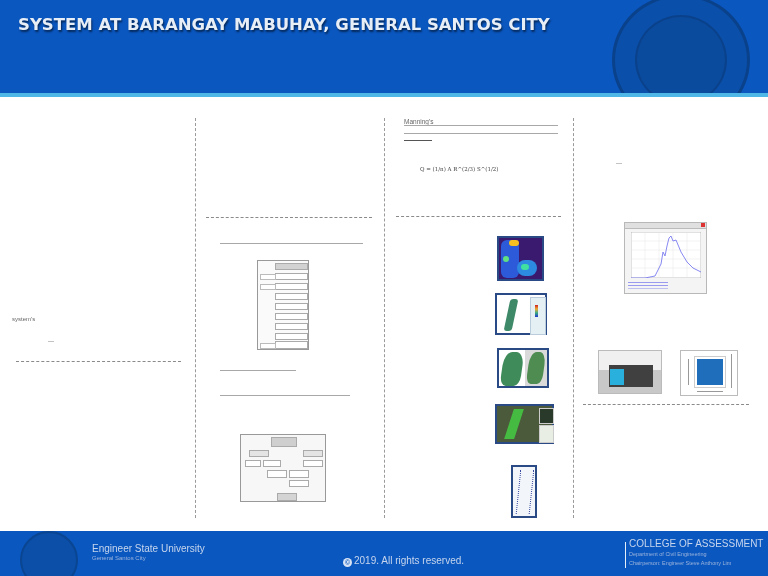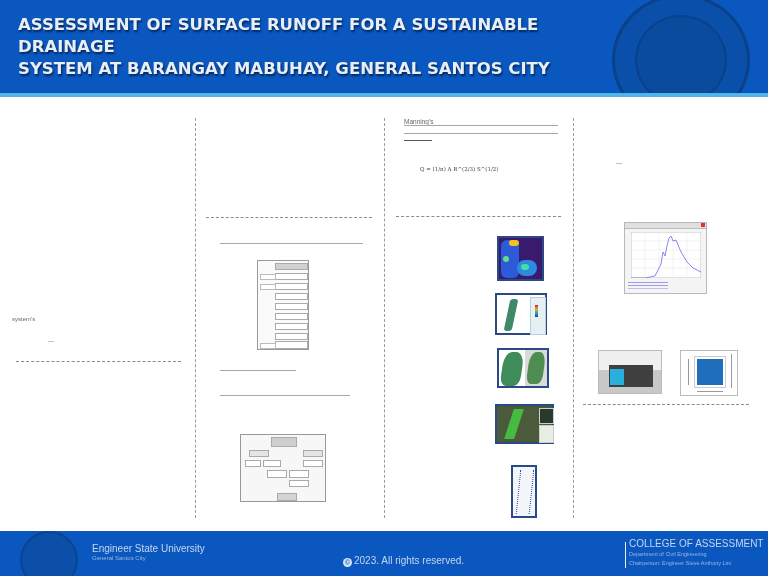--- a/index.html
+++ b/index.html
@@ -28,21 +28,20 @@
   .f-bar{position:absolute;left:625px;top:542px;width:1px;height:26px;background:#e6eef8;}
   .f-college{position:absolute;left:629px;top:538px;color:#c6d5ec;font-size:10px;}
   .f-dept{position:absolute;left:629px;top:551px;color:#9db4da;font-size:5.5px;}
   .f-chair{position:absolute;left:629px;top:560px;color:#9db4da;font-size:5.5px;}
 </style>
 </head>
 <body>
 
 <div class="header">
   <div class="title">
-    <div>ASSESSMENT OF SURFACE RUNOFF FOR A SUSTAINABLE DRAINAGE</div>
     <div>SYSTEM AT BARANGAY MABUHAY, GENERAL SANTOS CITY</div>
   </div>
   <div class="seal" style="left:612px;top:-6px;width:132px;height:126px;">
     <div class="seal-inner" style="left:20px;top:18px;width:88px;height:86px;"></div>
   </div>
 </div>
 <div class="header-strip"></div>
 
 <div class="col-divider" style="left:195px;"></div>
 <div class="col-divider" style="left:384px;"></div>
@@ -148,18 +147,18 @@
   <div style="position:absolute;left:50px;top:3px;width:1px;height:34px;background:#999;"></div>
   <div style="position:absolute;left:16px;top:40px;width:26px;height:1px;background:#999;"></div>
 </div>
 <div class="hdash" style="left:583px;top:404px;width:166px;"></div>
 
 <div class="footer"></div>
 <div class="footer-seal"></div>
 <div class="f-uni">Engineer State University</div>
 <div class="f-city">General Santos City</div>
 <div class="f-copy">
-  <span class="f-copy-icon">©</span><span>2023. All rights reserved.</span>
+  <span class="f-copy-icon">©</span><span>2019. All rights reserved.</span>
 </div>
 <div class="f-bar"></div>
 <div class="f-college">COLLEGE OF ASSESSMENT</div>
 <div class="f-dept">Department of Civil Engineering</div>
 <div class="f-chair">Chairperson: Engineer Steve Anthony Lim</div>
 
 </body></html>

